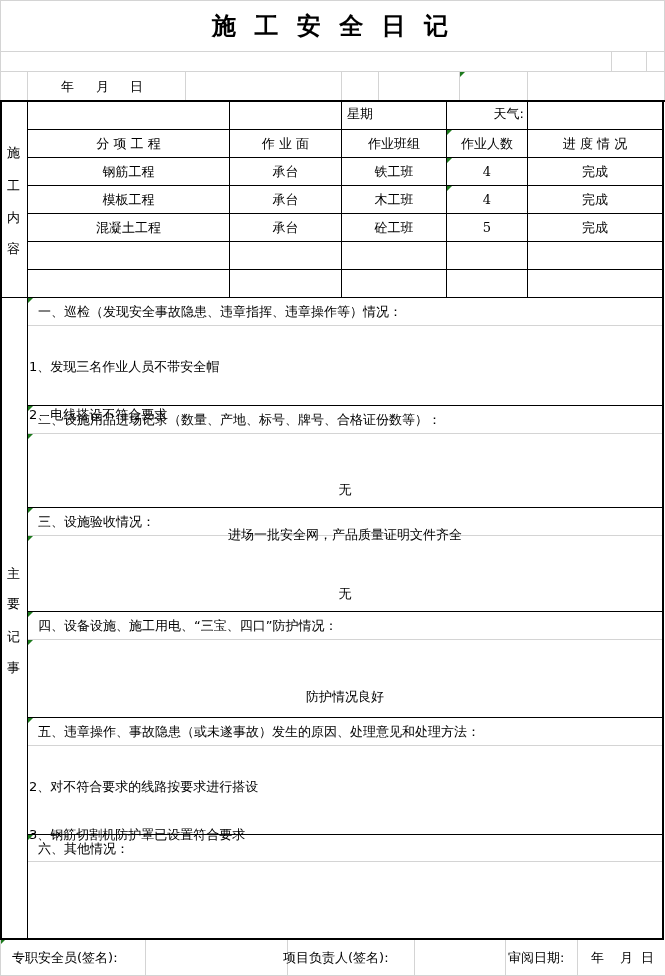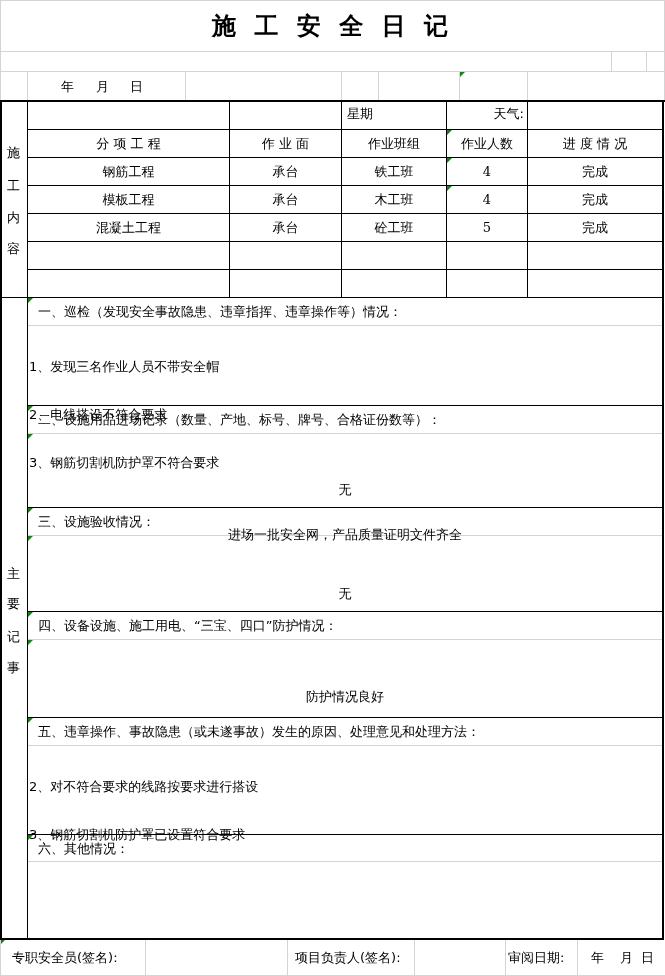--- a/index.html
+++ b/index.html
@@ -151,21 +151,20 @@
 <div class="a g" style="left:28px;top:639px;width:634px;height:1px"></div>
 <div class="a g" style="left:28px;top:745px;width:634px;height:1px"></div>
 <div class="a g" style="left:28px;top:861px;width:634px;height:1px"></div>
 
 <div>
   <div class="tri" style="left:28px;top:298px"></div>
   <div class="sec-h" style="top:298px">一、巡检（发现安全事故隐患、违章指挥、违章操作等）情况：</div>
   <div class="lines" style="top:327px;height:78px">
     <div>1、发现三名作业人员不带安全帽</div>
     <div>2、电线搭设不符合要求</div>
-    <div>3、钢筋切割机防护罩不符合要求</div>
   </div>
 </div>
 
 <div>
   <div class="tri" style="left:28px;top:406px"></div>
   <div class="sec-h" style="top:406px">二、设施用品进场记录（数量、产地、标号、牌号、合格证份数等）：</div>
   <div class="tri" style="left:28px;top:434px"></div>
   <div class="lines center" style="top:452px;line-height:15px">
     <div>无</div>
     <div>进场一批安全网，产品质量证明文件齐全</div>
@@ -209,20 +208,20 @@
 <div class="a g" style="left:0;top:940px;width:1px;height:36px"></div>
 <div class="a g" style="left:145px;top:940px;width:1px;height:36px"></div>
 <div class="a g" style="left:287px;top:940px;width:1px;height:36px"></div>
 <div class="a g" style="left:414px;top:940px;width:1px;height:36px"></div>
 <div class="a g" style="left:505px;top:940px;width:1px;height:36px"></div>
 <div class="a g" style="left:577px;top:940px;width:1px;height:36px"></div>
 <div class="a g" style="left:0;top:975px;width:665px;height:1px"></div>
 
 <div class="txt" style="left:12px;top:950px">专职安全员(签名):</div>
 <div class="a" style="left:146px;top:940px;width:141px;height:35px"></div>
-<div class="txt" style="left:295px;top:950px">项目负责人(签名):</div>
+<div class="txt" style="left:283px;top:950px">项目负责人(签名):</div>
 <div class="a" style="left:415px;top:940px;width:90px;height:35px"></div>
 <div class="txt" style="left:508px;top:950px">审阅日期:</div>
 <div class="a" style="left:578px;top:940px;width:86px;height:35px;">
   <span class="txt" style="left:13px;top:10px">年</span>
   <span class="txt" style="left:42px;top:10px">月</span>
   <span class="txt" style="left:63px;top:10px">日</span>
 </div>
 
 </body></html>

